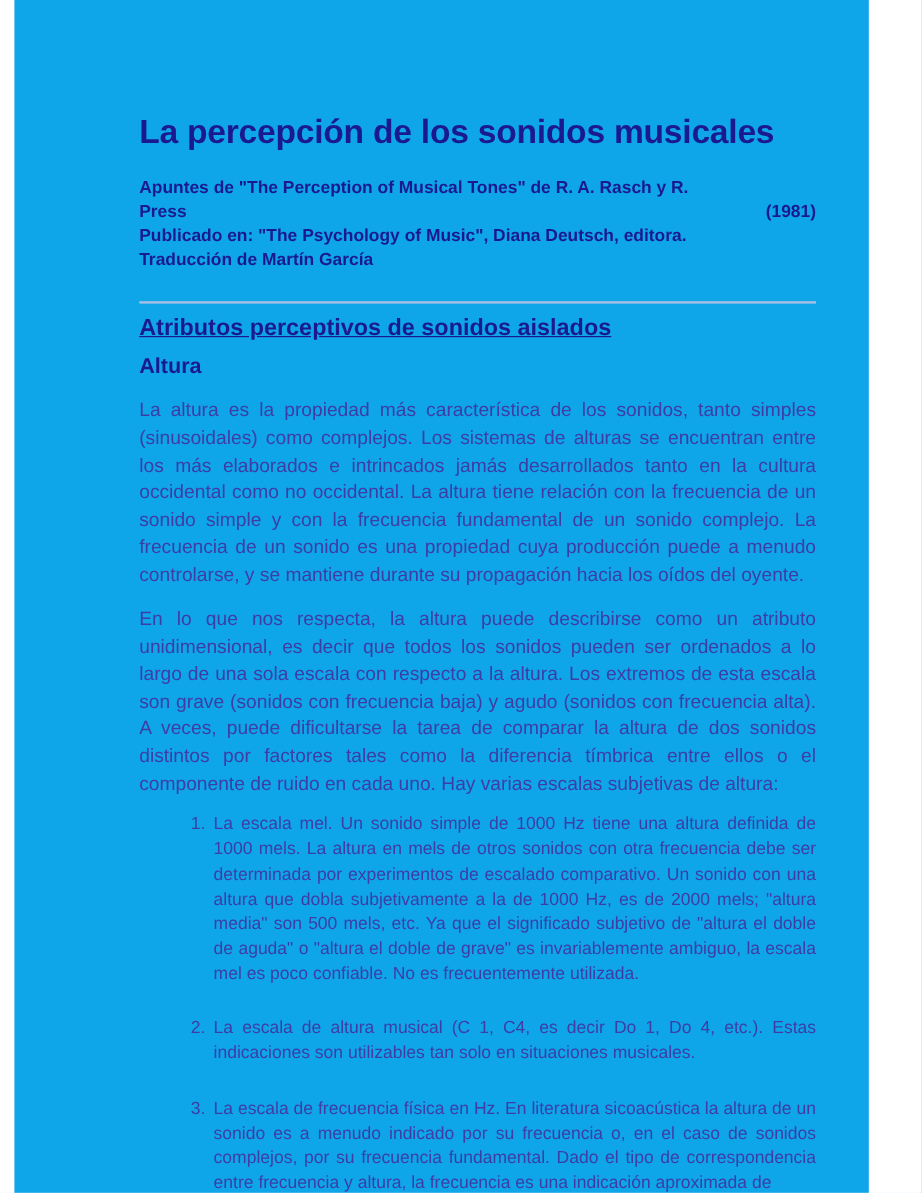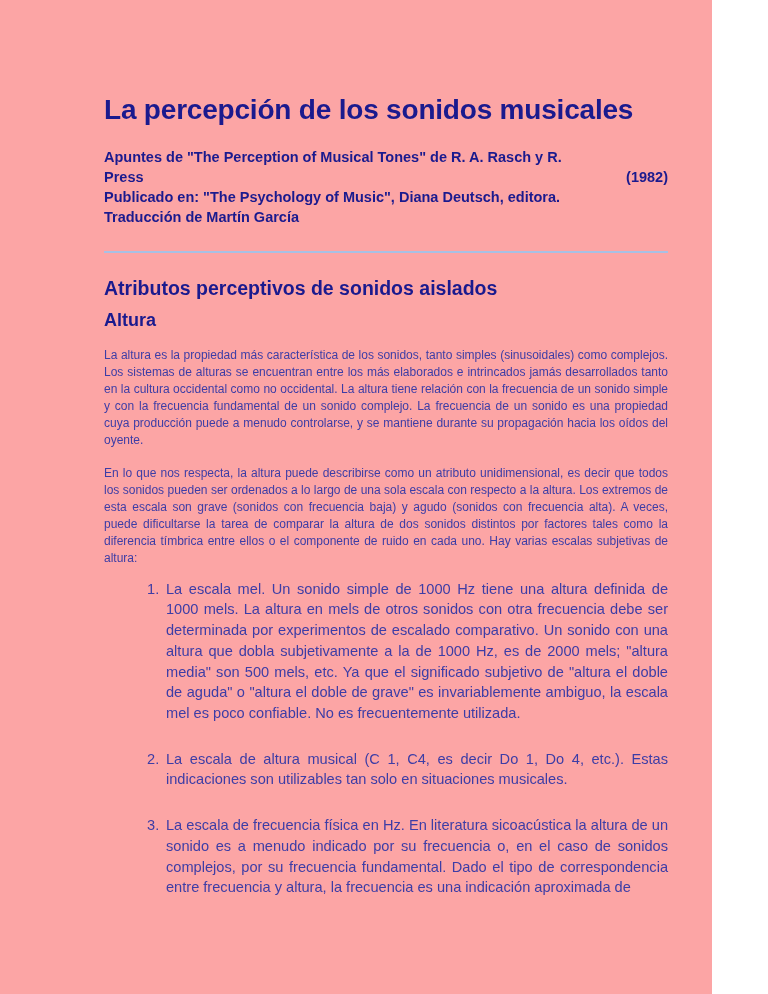--- a/index.html
+++ b/index.html
@@ -12,26 +12,26 @@
   body {
     font-family: "Liberation Sans", sans-serif;
     width: 768px;
     height: 994px;
     overflow: hidden;
     position: relative;
   }
 
   .page {
     position: absolute;
-    left: 0;
+    left: 12px;
     top: 0;
     width: 712px;
     height: 994px;
     overflow: hidden;
-    background: #fca5a5;
+    background: #0ea5e9;
   }
 
   .content {
     position: absolute;
     left: 104px;
     top: 0;
     width: 564px;
   }
 
   
@@ -76,35 +76,36 @@
     height: 0;
   }
 
   
   .h2 {
     font-size: 19.5px;
     line-height: 1.25;
     font-weight: bold;
     color: #1a1a8e;
     margin: 0;
-    padding-top: 23px;
+    padding-top: 8px;
+    text-decoration: underline;
   }
 
   .h3 {
     font-size: 18px;
     line-height: 1.3;
     font-weight: bold;
     color: #1a1a8e;
     margin: 0;
     padding-top: 9px;
   }
 
   
   .para {
-    font-size: 12px;
+    font-size: 16px;
     line-height: 1.42;
     color: #3d3da6;
     text-align: justify;
     text-align-last: left;
     margin: 0;
     padding-top: 15px;
   }
 
   
   ol.numlist {
@@ -145,21 +146,21 @@
 
 <div class="page">
   <div class="content">
 
     <h1 class="doc-title">La percepción de los sonidos musicales</h1>
 
     <div class="attribution">
       <span class="jline-free">Apuntes de "The Perception of Musical Tones" de R. A. Rasch y R.</span>
       <span class="jline">
         <span>Press</span>
-        <span>(1982)</span>
+        <span>(1981)</span>
       </span>
       <span class="jline-free">Publicado en: "The Psychology of Music", Diana Deutsch, editora.</span>
       <span class="jline-free">Traducción de Martín García</span>
     </div>
 
     <hr class="rule">
 
     <h2 class="h2">Atributos perceptivos de sonidos aislados</h2>
 
     <h3 class="h3">Altura</h3>

